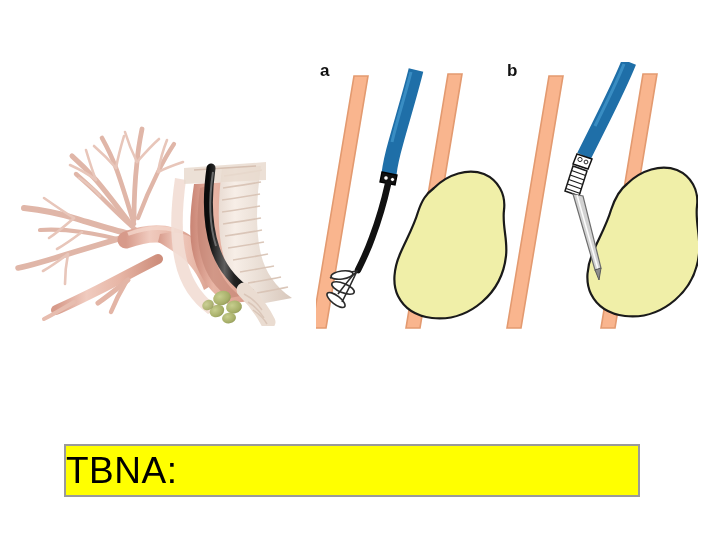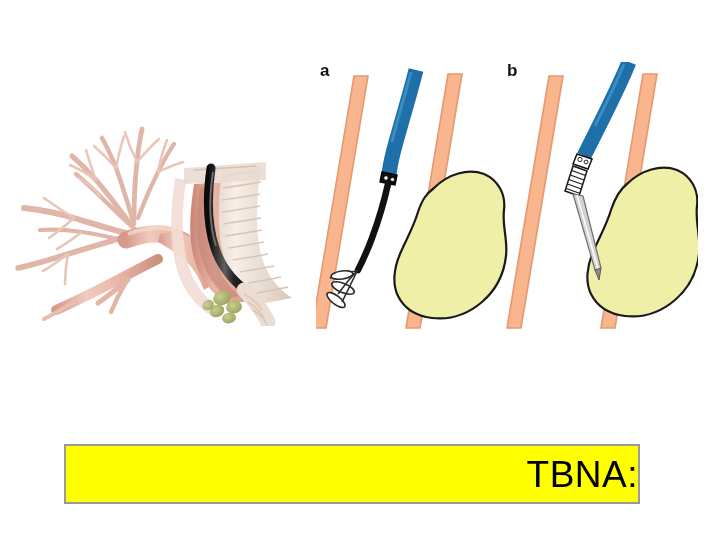--- a/index.html
+++ b/index.html
@@ -54,27 +54,27 @@
     line-height: 1;
     letter-spacing: 0px;
   }
 
   
   .title-box {
     position: absolute;
     left: 64px;
     top: 444px;
     width: 576px;
-    height: 60px;
+    height: 53px;
     background: #ffff00;
     border: 2px solid #9a9a9a;
     box-sizing: border-box;
     display: flex;
     align-items: center;
-    justify-content: flex-end;
+    justify-content: flex-start;
   }
   .title-text {
     font-family: "Liberation Sans", sans-serif;
     font-size: 37px;
     font-weight: 400;
     color: #000000;
     letter-spacing: 0.5px;
     line-height: 1;
     white-space: pre;
   }

